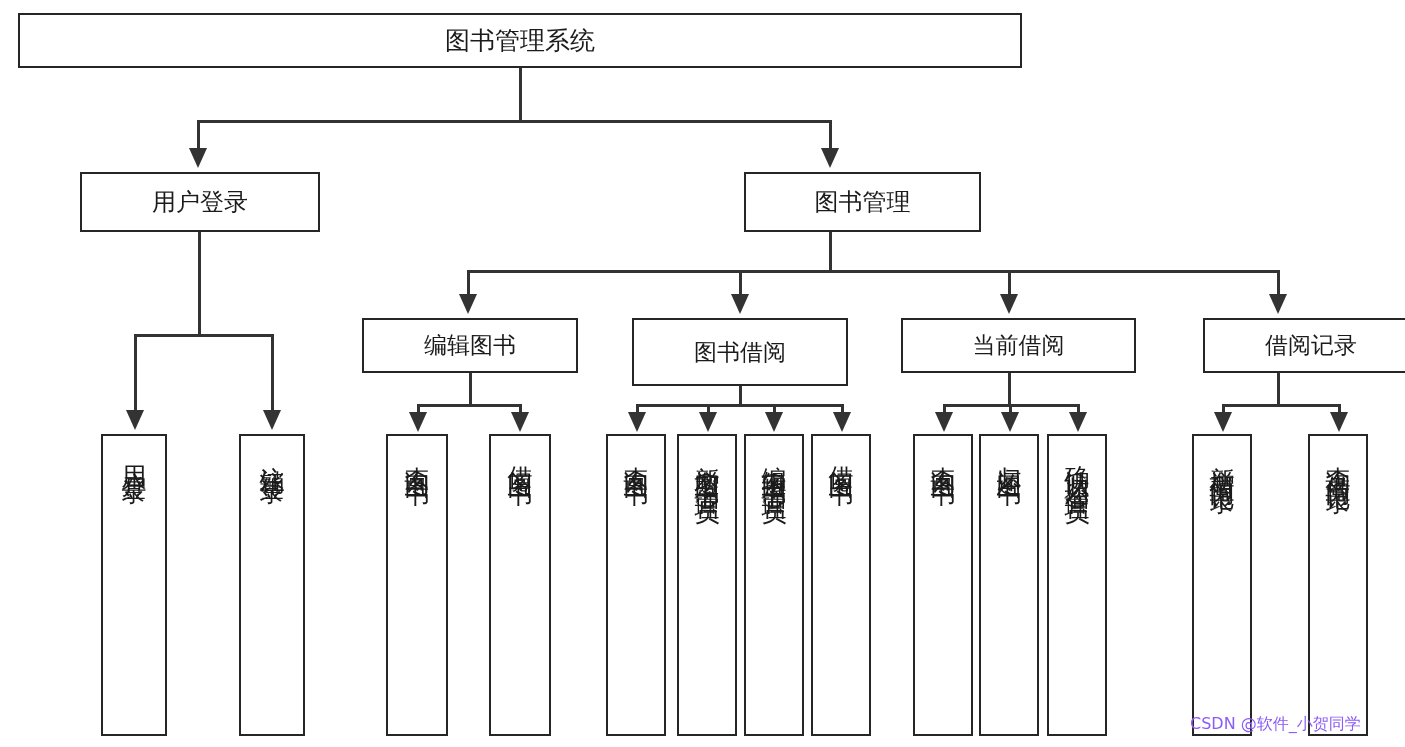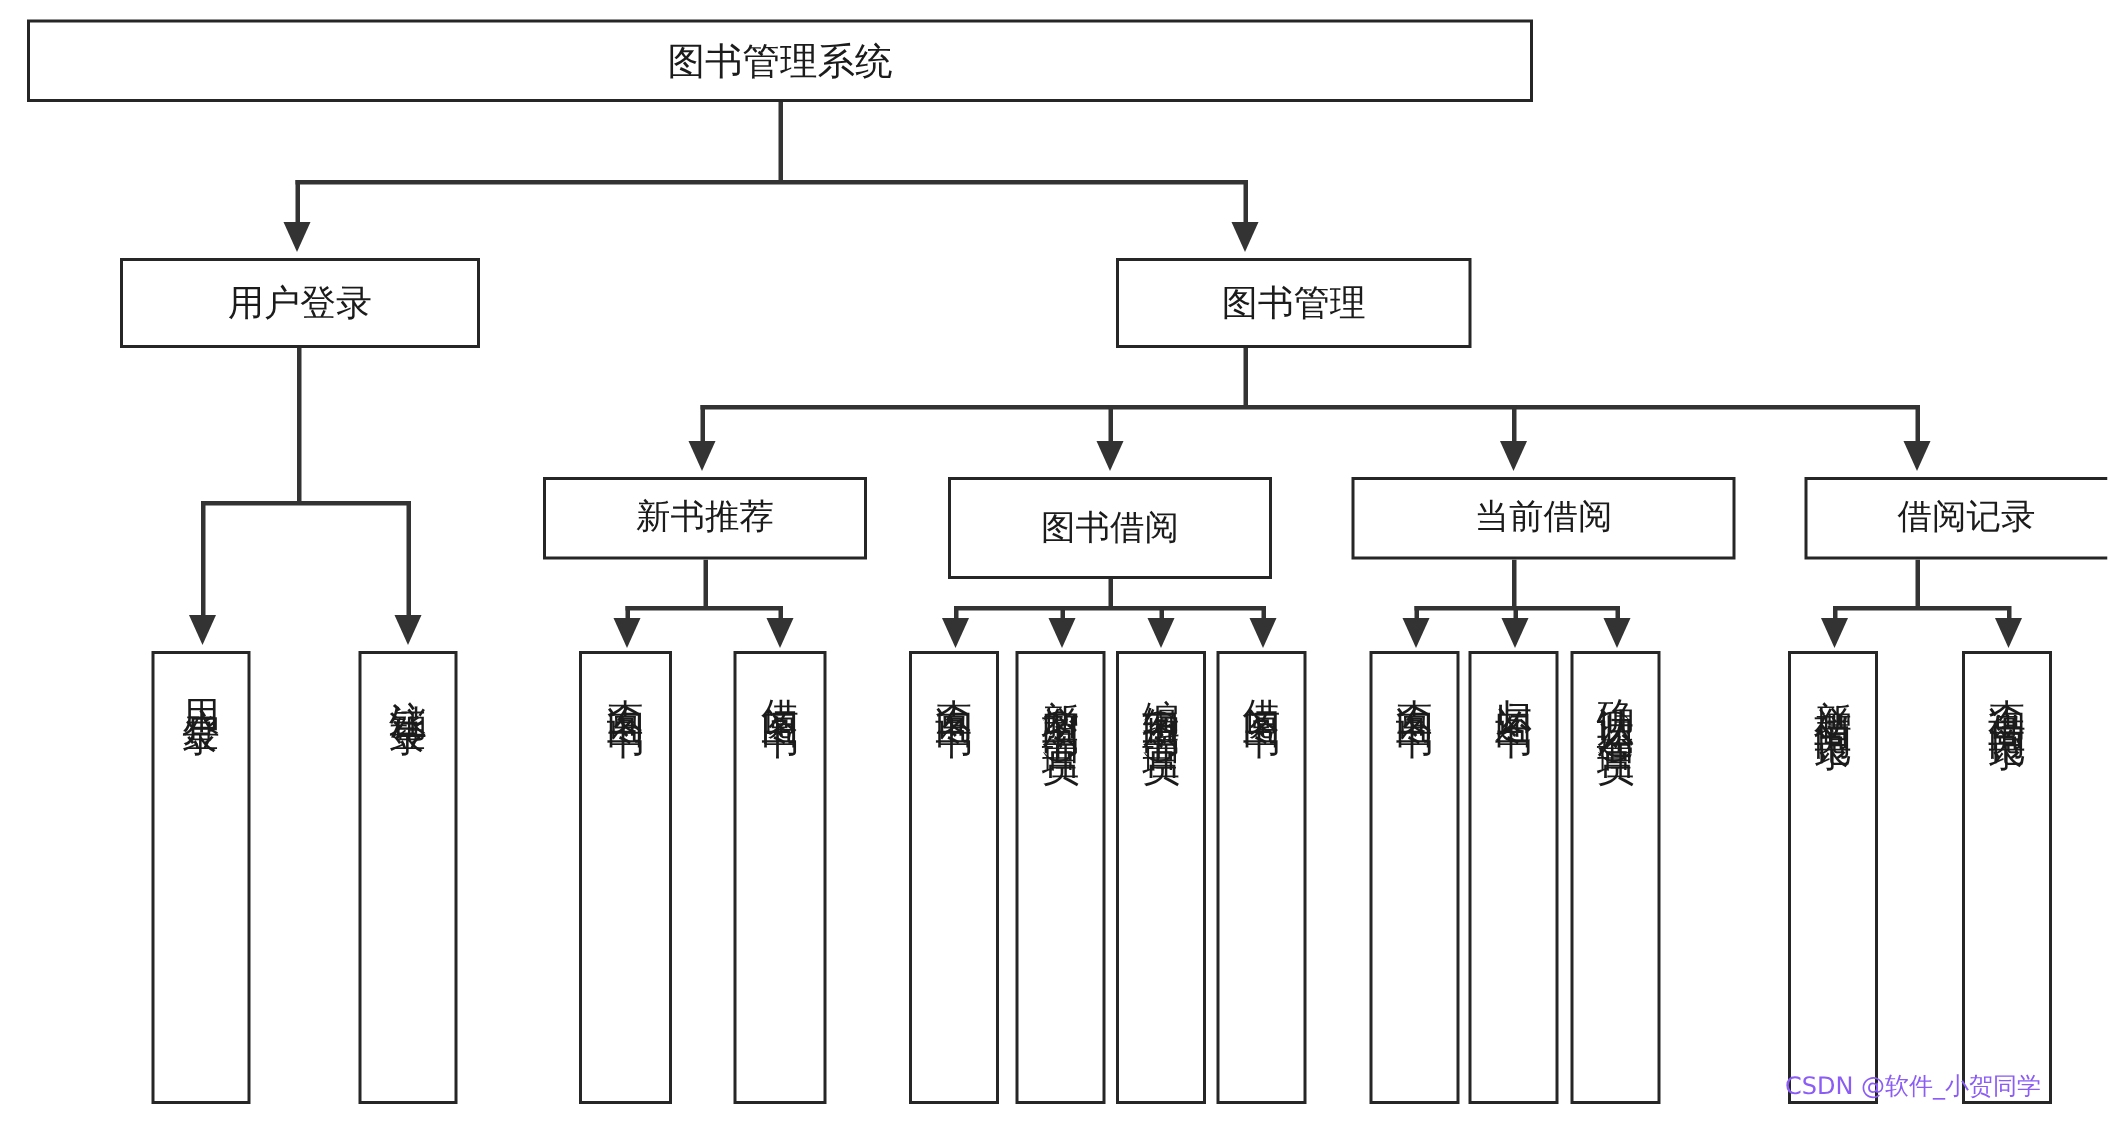--- a/index.html
+++ b/index.html
@@ -137,26 +137,26 @@
   <div class="vline" style="left:739px; top:270px; height:26px;"></div>
   <div class="arrow" style="left:731px; top:294px;"></div>
 
   <div class="vline" style="left:1008px; top:270px; height:26px;"></div>
   <div class="arrow" style="left:1000px; top:294px;"></div>
 
   <div class="vline" style="left:1277px; top:270px; height:26px;"></div>
   <div class="arrow" style="left:1269px; top:294px;"></div>
 
   <div class="node lvl2" style="left:362px; top:318px; width:216px; height:55px;">
-    <span>新书推荐</span>
+    <span>编辑图书</span>
   </div>
   <div class="node lvl2" style="left:632px; top:318px; width:216px; height:68px;">
     <span>图书借阅</span>
   </div>
-  <div class="node lvl2" style="left:901px; top:318px; width:256px; height:55px;">
+  <div class="node lvl2" style="left:901px; top:318px; width:235px; height:55px;">
     <span>当前借阅</span>
   </div>
   <div class="node lvl2" style="left:1203px; top:318px; width:216px; height:55px;">
     <span>借阅记录</span>
   </div>
 
   <div class="vline" style="left:469px; top:373px; height:33px;"></div>
   <div class="hline" style="left:417px; top:404px; width:104px;"></div>
   <div class="vline" style="left:417px; top:404px; height:12px;"></div>
   <div class="arrow" style="left:409px; top:412px;"></div>

